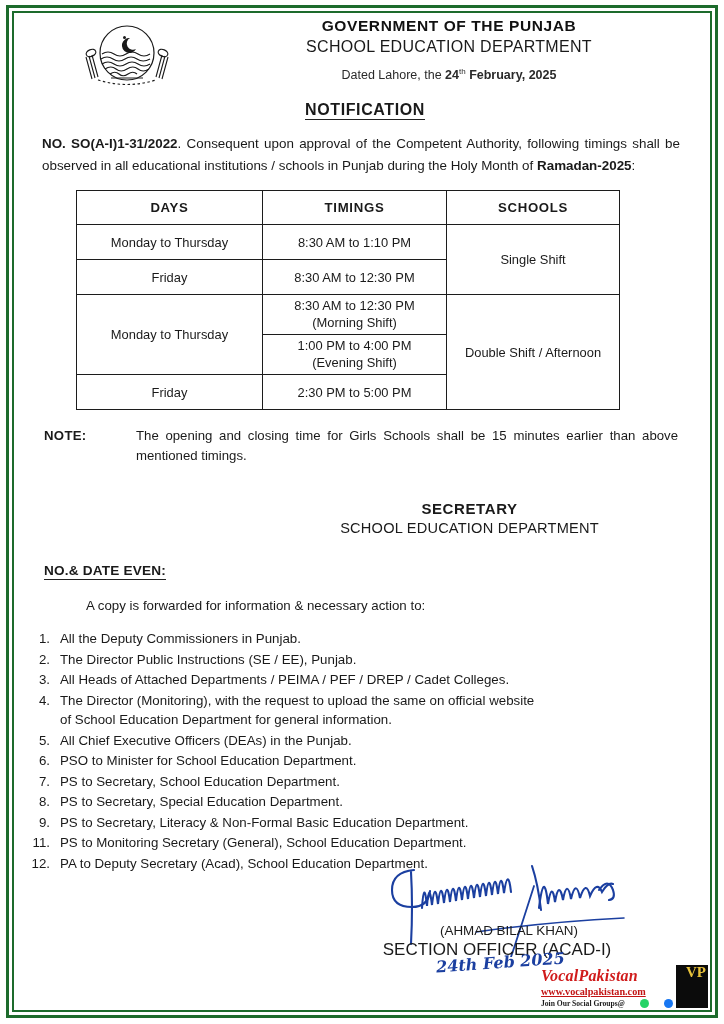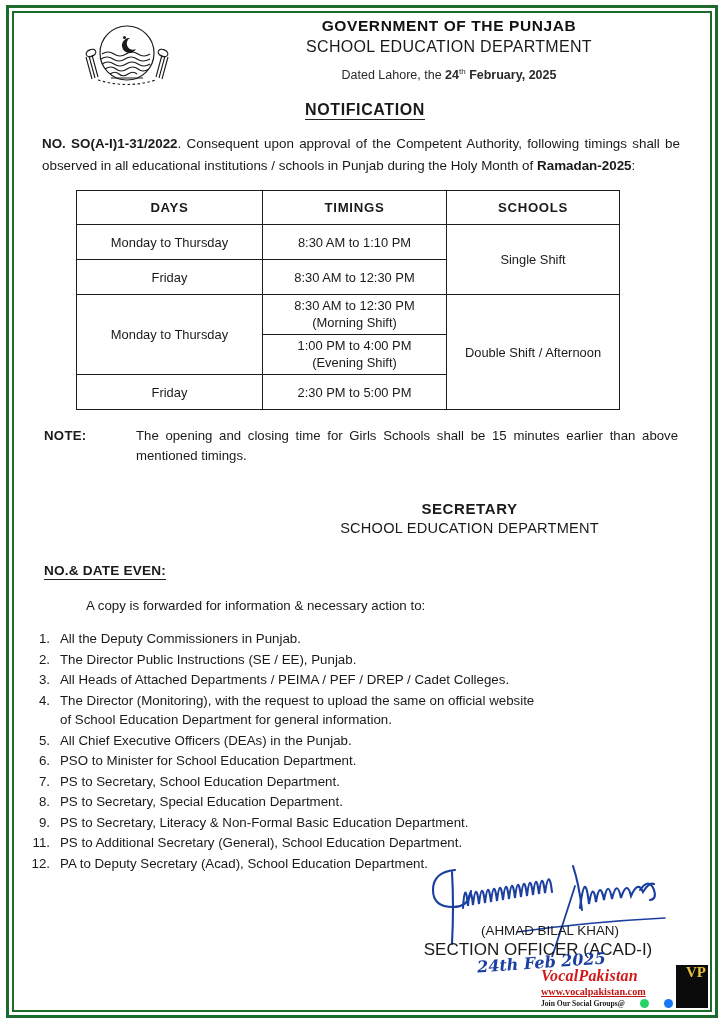--- a/index.html
+++ b/index.html
@@ -197,21 +197,21 @@
     text-align: right;
     padding-right: 10px;
     box-sizing: border-box;
   }
   ol.dist li .txt { flex: 1; padding-right: 20px; }
   ol.dist li .txt .cont { display: block; }
 
   
   .sig-area {
     position: absolute;
-    left: 389px;
+    left: 348px;
     top: 850px;
     width: 300px;
     height: 120px;
   }
   .sig-svg {
     position: absolute;
     left: 20px; top: -3px;
   }
   .sig-name {
     position: absolute;
@@ -455,21 +455,21 @@
     <li>
       <span class="num">8.</span>
       <span class="txt">PS to Secretary, Special Education Department.</span>
     </li>
     <li>
       <span class="num">9.</span>
       <span class="txt">PS to Secretary, Literacy &amp; Non-Formal Basic Education Department.</span>
     </li>
     <li>
       <span class="num">11.</span>
-      <span class="txt">PS to Additional Secretary (General), School Education Department.</span>
+      <span class="txt">PS to Monitoring Secretary (General), School Education Department.</span>
     </li>
     <li>
       <span class="num">12.</span>
       <span class="txt">PA to Deputy Secretary (Acad), School Education Department.</span>
     </li>
   </ol>
 
   <div class="sig-area">
     <div class="sig-svg">
       <svg width="270" height="95" viewBox="0 0 270 95">

